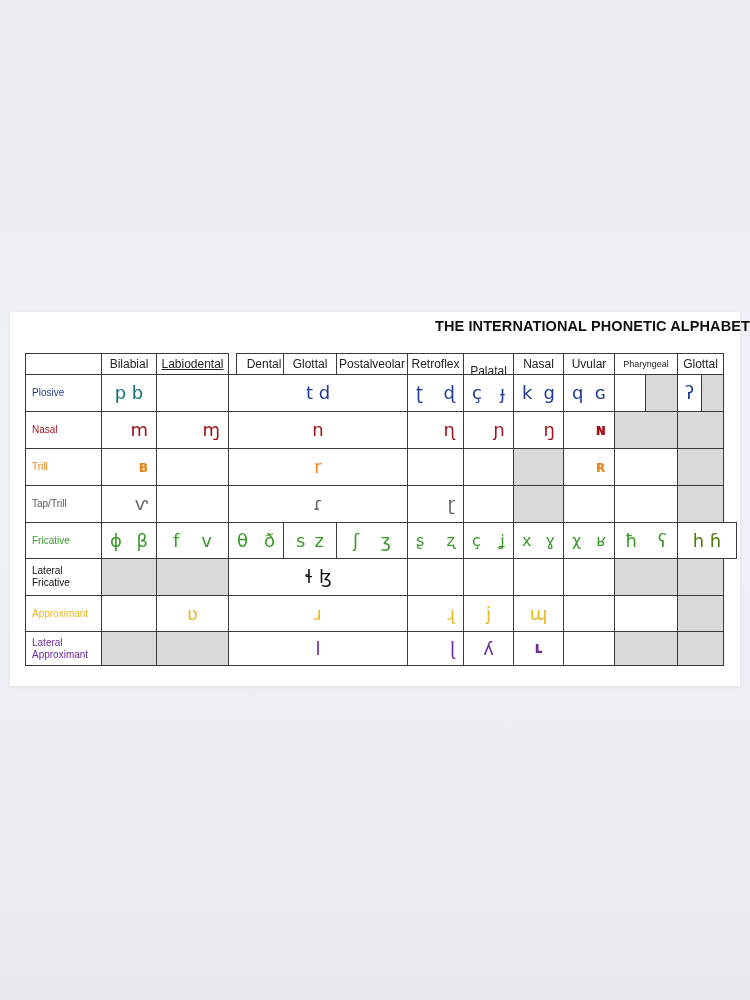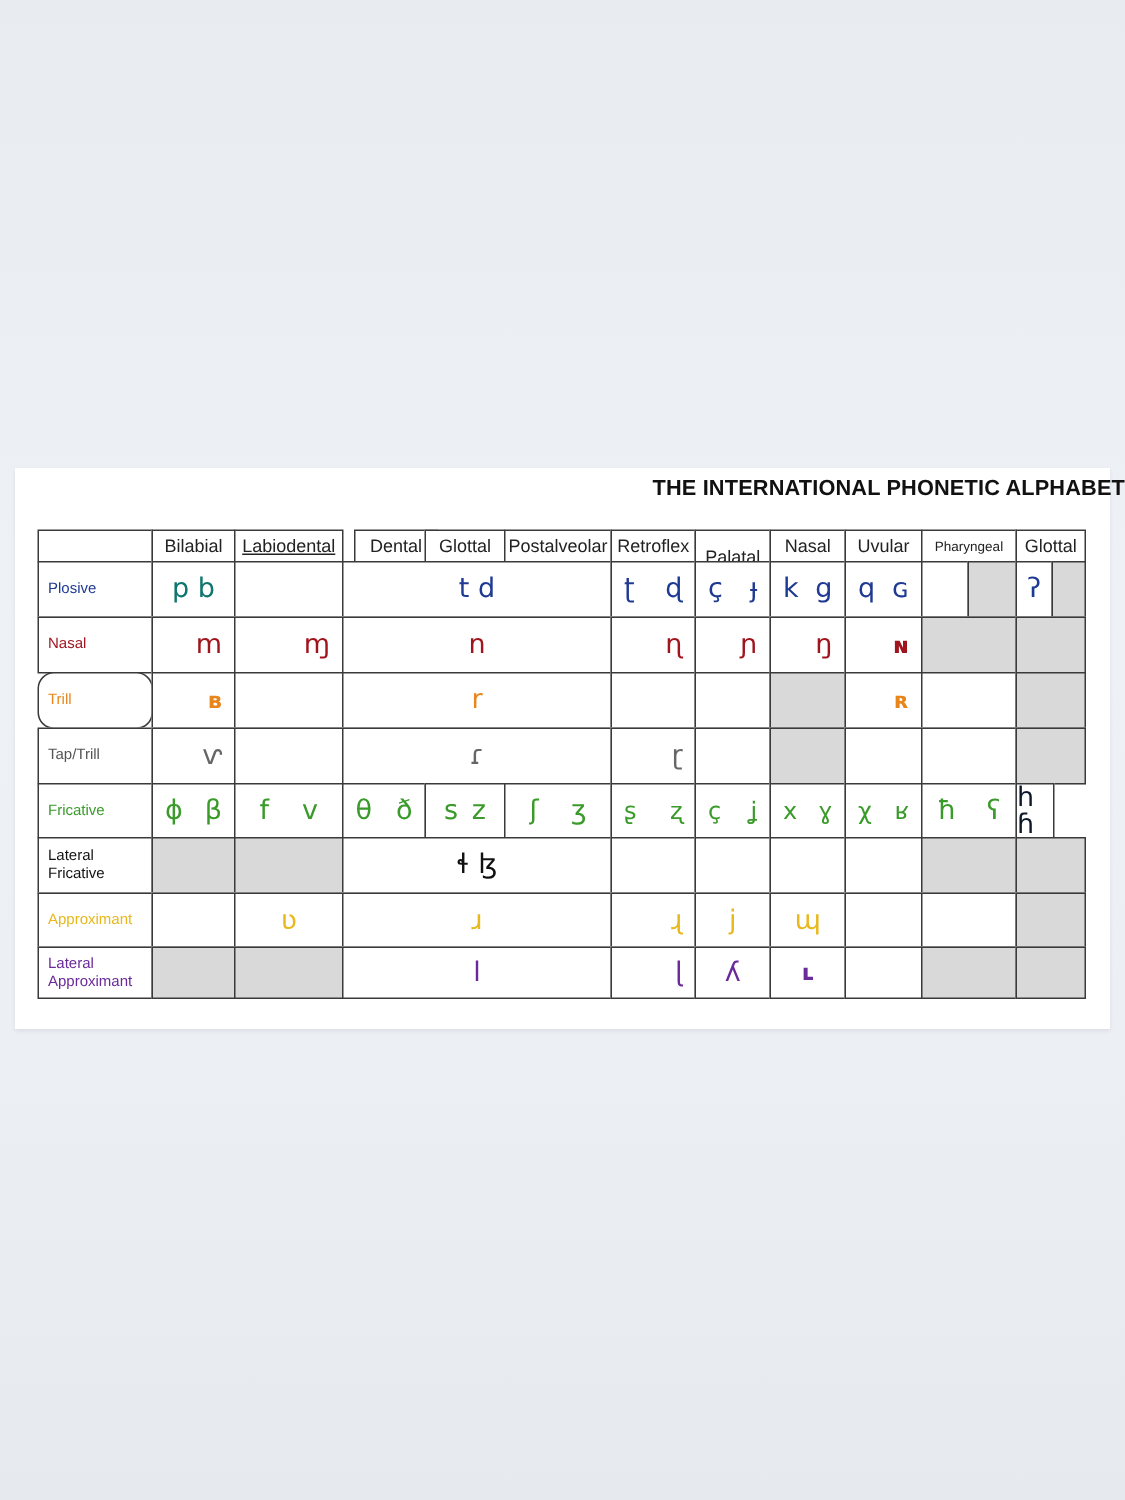--- a/index.html
+++ b/index.html
@@ -87,21 +87,21 @@
   <div class="cell sym right" style="left:101px;top:411px;width:56px;height:38px;color:#a0141e;">m</div>
   <div class="cell sym right" style="left:156px;top:411px;width:73px;height:38px;color:#a0141e;">ɱ</div>
   <div class="cell sym" style="left:228px;top:411px;width:180px;height:38px;color:#a0141e;">n</div>
   <div class="cell sym right" style="left:407px;top:411px;width:57px;height:38px;color:#a0141e;">ɳ</div>
   <div class="cell sym right" style="left:463px;top:411px;width:51px;height:38px;color:#a0141e;">ɲ</div>
   <div class="cell sym right" style="left:513px;top:411px;width:51px;height:38px;color:#a0141e;">ŋ</div>
   <div class="cell sym right" style="left:563px;top:411px;width:52px;height:38px;color:#a0141e;font-size:15px;font-weight:bold;">ɴ</div>
   <div class="cell gray" style="left:614px;top:411px;width:64px;height:38px;"></div>
   <div class="cell gray" style="left:677px;top:411px;width:47px;height:38px;"></div>
 
-  <div class="cell rowlab" style="left:25px;top:448px;width:77px;height:38px;color:#e8861c;border-radius:11px;">Trill</div>
+  <div class="cell rowlab" style="left:25px;top:448px;width:77px;height:38px;color:#e8861c;">Trill</div>
   <div class="cell sym right" style="left:101px;top:448px;width:56px;height:38px;color:#e8861c;font-size:15px;font-weight:bold;">ʙ</div>
   <div class="cell" style="left:156px;top:448px;width:73px;height:38px;"></div>
   <div class="cell sym" style="left:228px;top:448px;width:180px;height:38px;color:#e8861c;">r</div>
   <div class="cell" style="left:407px;top:448px;width:57px;height:38px;"></div>
   <div class="cell" style="left:463px;top:448px;width:51px;height:38px;"></div>
   <div class="cell gray" style="left:513px;top:448px;width:51px;height:38px;"></div>
   <div class="cell sym right" style="left:563px;top:448px;width:52px;height:38px;color:#e8861c;font-size:15px;font-weight:bold;">ʀ</div>
   <div class="cell" style="left:614px;top:448px;width:64px;height:38px;"></div>
   <div class="cell gray" style="left:677px;top:448px;width:47px;height:38px;"></div>
 
@@ -150,21 +150,21 @@
     <span>ɣ</span>
   </div>
   <div class="cell sym pair" style="left:563px;top:522px;width:52px;height:37px;color:#3a9a2a;font-size:16px;">
     <span>χ</span>
     <span>ʁ</span>
   </div>
   <div class="cell sym pair" style="left:614px;top:522px;width:64px;height:37px;color:#3a9a2a;padding:0 10px;">
     <span>ħ</span>
     <span>ʕ</span>
   </div>
-  <div class="cell sym" style="left:677px;top:522px;width:26px;height:37px;color:#0f172a;">h ɦ</div>
+  <div class="cell sym" style="left:677px;top:522px;width:60px;height:37px;color:#4d7c0f;">h ɦ</div>
 
   <div class="cell rowlab" style="left:25px;top:558px;width:77px;height:38px;color:#111;flex-direction:column;align-items:flex-start;justify-content:center;">
     <span>Lateral</span>
     <span>Fricative</span>
   </div>
   <div class="cell gray" style="left:101px;top:558px;width:56px;height:38px;"></div>
   <div class="cell gray" style="left:156px;top:558px;width:73px;height:38px;"></div>
   <div class="cell sym" style="left:228px;top:558px;width:180px;height:38px;color:#111;">ɬ  ɮ</div>
   <div class="cell" style="left:407px;top:558px;width:57px;height:38px;"></div>
   <div class="cell" style="left:463px;top:558px;width:51px;height:38px;"></div>

